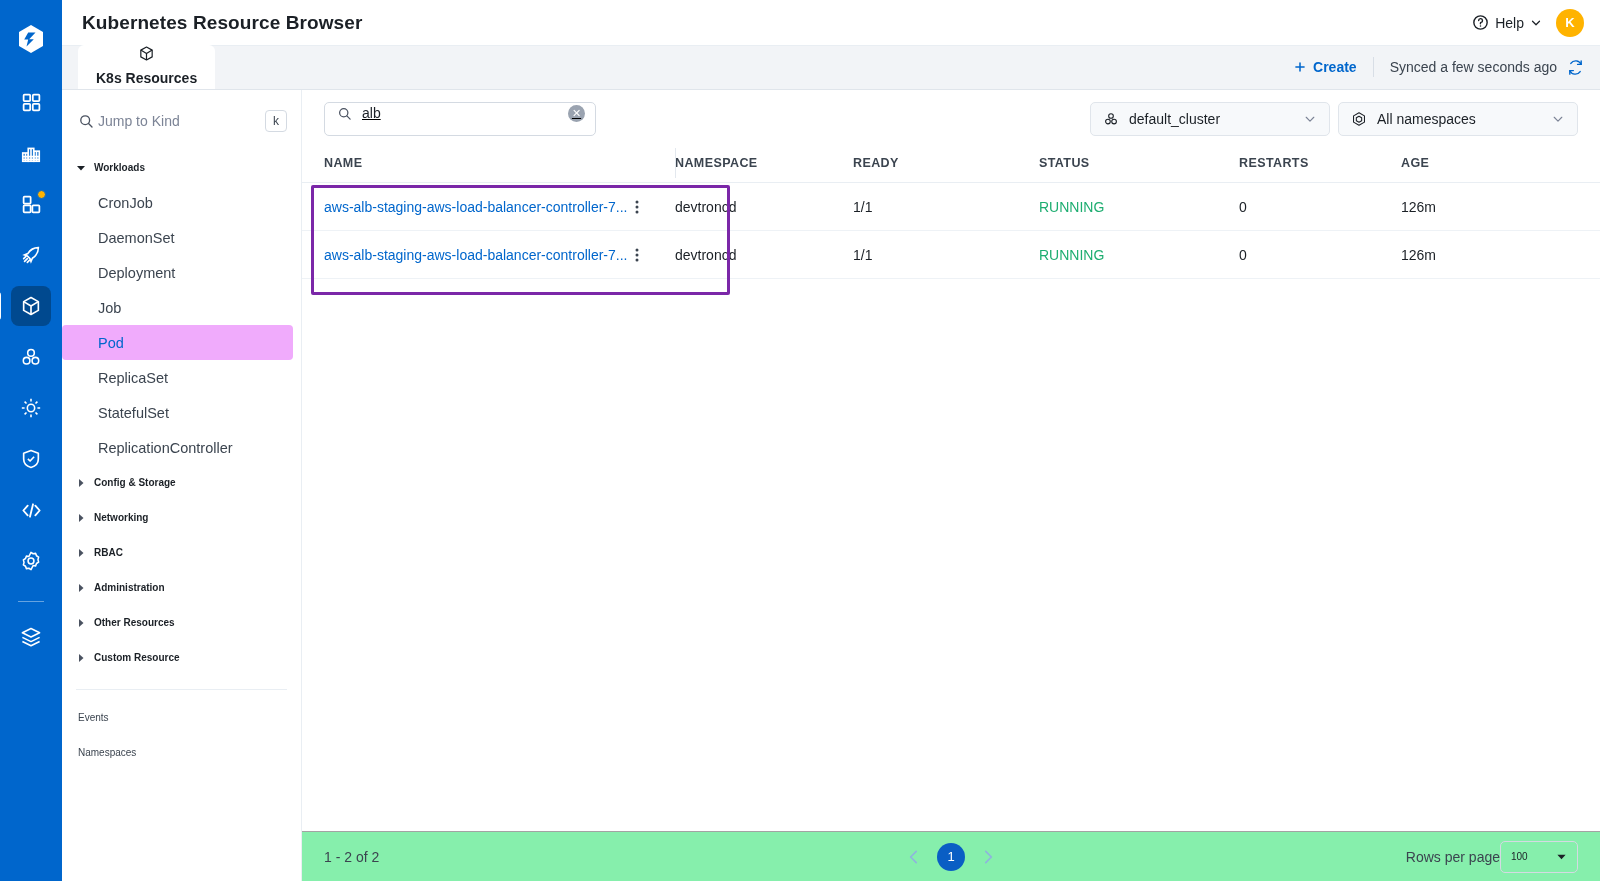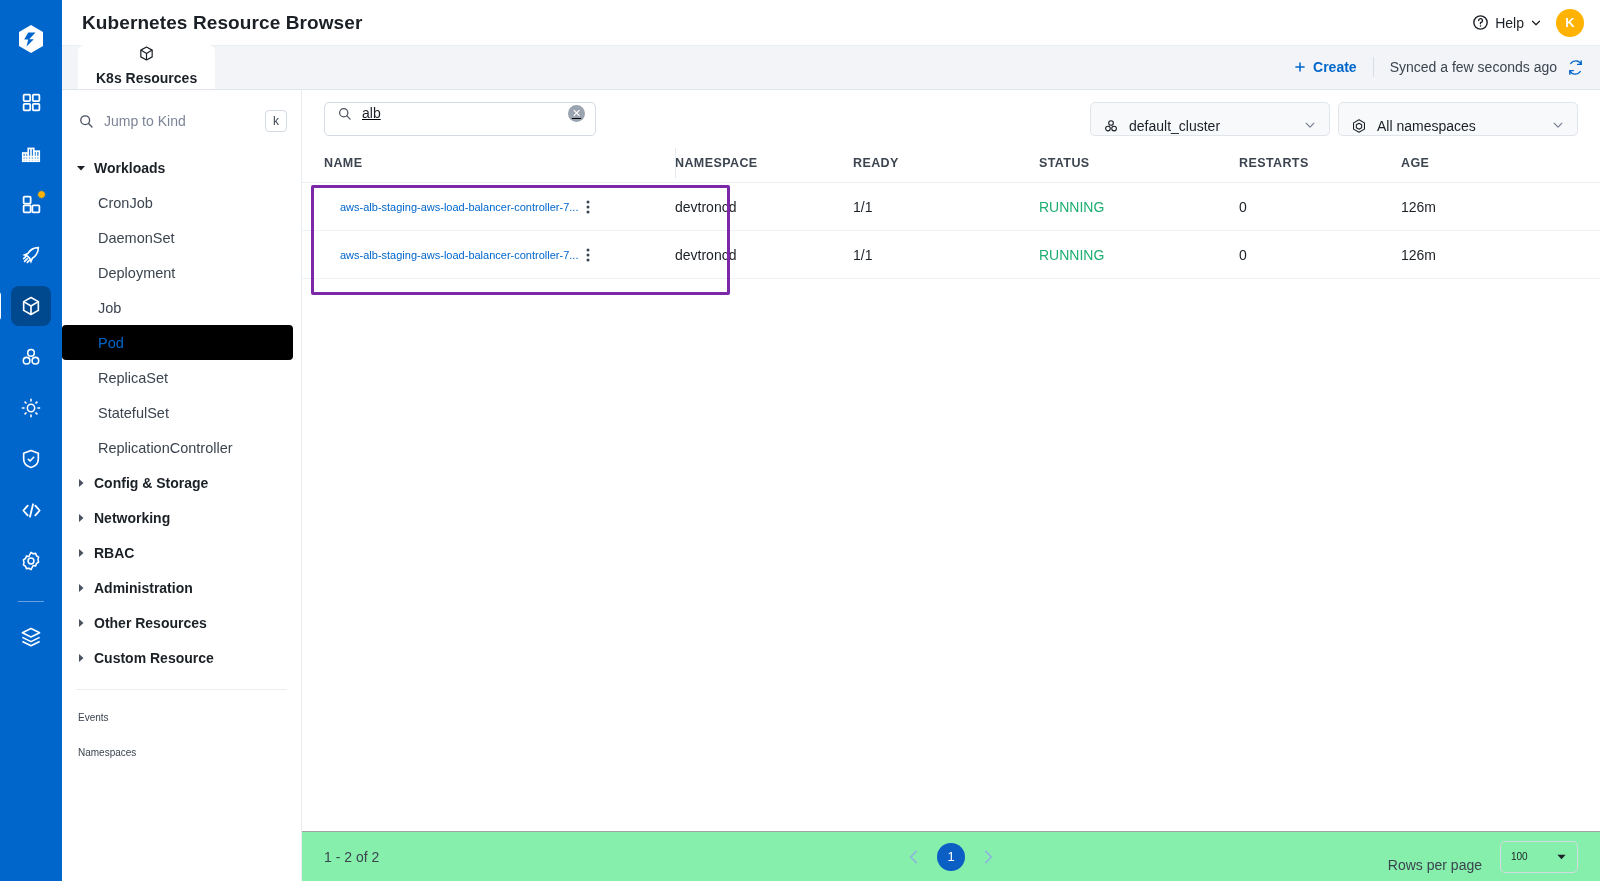--- a/index.html
+++ b/index.html
@@ -82,60 +82,60 @@
   
   .body { flex: 1; display: flex; min-height: 0; }
 
   
   .kindbar {
     width: 240px; flex: 0 0 240px; background: #fff;
     border-right: 1px solid #e9eef3; display: flex; flex-direction: column;
     padding-top: 8px; overflow: hidden;
   }
   .jump {
-    display: flex; align-items: center; gap: 10px;
+    display: flex; align-items: center; gap: 4px;
     padding: 10px 14px 10px 16px; height: 46px;
   }
   .jump-ph { font-size: 14px; color: #7c8496; flex: 1; }
   .kbd {
     width: 22px; height: 22px; border: 1px solid #d4dae2; border-radius: 4px;
     font-size: 12px; color: #3b444f; display: flex; align-items: center; justify-content: center;
   }
   .tree { padding-top: 6px; flex: 1; overflow: hidden; }
   .grp {
     display: flex; align-items: center; gap: 8px;
     height: 35px; padding-left: 14px;
-    font-size: 14px; font-weight: 700; color: #1b2026;
+    font-size: 10px; font-weight: 700; color: #1b2026;
   }
   .caret { width: 10px; display:flex; align-items:center; justify-content:center; }
   .leaf {
     height: 35px; display: flex; align-items: center;
     padding-left: 36px; font-size: 14.5px; color: #3b444f;
     margin-right: 8px; border-radius: 4px;
   }
-  .leaf.selected { background: #000000; color: #0066cc; }
+  .leaf.selected { background: #f0abfc; color: #0066cc; }
   .kdiv { height: 1px; background: #e9eef3; margin: 14px 14px 10px 14px; }
   .flat { height: 35px; display: flex; align-items: center; padding-left: 16px; font-size: 10px; color: #3b444f; }
 
   
   .content { flex: 1; display: flex; flex-direction: column; min-width: 0; background: #fff; }
   .filters { height: 58px; flex: 0 0 58px; display: flex; align-items: center; padding: 0 22px 0 22px; gap: 12px; }
   .search {
     width: 272px; height: 34px; border: 1px solid #d4dae2; border-radius: 5px;
     display: flex; align-items: center; gap: 10px; padding: 0 10px 12px 12px; background:#fff;text-decoration:underline;
   }
   .search-val { flex: 1; font-size: 14px; color: #1b2026; }
   .clear-x {
     width: 17px; height: 17px; border-radius: 50%; background: #9aa3b0;
     color: #fff; font-size: 11px; display: flex; align-items: center; justify-content: center;
   }
   .selects { margin-left: auto; display: flex; gap: 8px; }
   .sel {
     height: 34px; border: 1px solid #e0e5eb; border-radius: 5px; background: #f7f9fb;
-    display: flex; gap: 10px; padding: 15px 12px; font-size: 14px; color: #1b2026;
+    display: flex; align-items: center; gap: 10px; padding: 8px 12px; font-size: 14px; color: #1b2026;
   }
   .sel.cluster { width: 240px; }
   .sel.ns { width: 240px; }
   .sel .chev { margin-left: auto; }
 
   
   .tablewrap { flex: 1; position: relative; min-height: 0; }
   table { width: 100%; border-collapse: collapse; table-layout: fixed; }
   thead th {
     text-align: left; font-size: 12.5px; font-weight: 600; color: #3b444f;
@@ -143,22 +143,22 @@
     background: #fff;
   }
   thead th:first-child { padding-left: 22px; }
   tbody td {
     font-size: 14px; color: #1b2026; height: 48px;
     border-bottom: 1px solid #eef2f6; vertical-align: middle;
   }
   tbody td:first-child { padding-left: 22px; }
   .cell-name { display: flex; align-items: center; gap: 8px; }
   .podlink {
-    color: #0066cc; font-size: 11px; white-space: nowrap;
-    overflow: hidden; text-overflow: ellipsis; max-width: 318px; display: inline-block; margin-left: 16px;
+    color: #0066cc; font-size: 14px; white-space: nowrap;
+    overflow: hidden; text-overflow: ellipsis; max-width: 318px; display: inline-block;
   }
   .kebab { color: #3b444f; font-size: 15px; line-height: 1; letter-spacing: 0; }
   .status-running { color: #1dad70; font-size: 14px; }
   .colsep { position: absolute; top: 0; left: 373px; width: 1px; height: 30px; background: #e3e8ee; }
 
   
   .annot {
     position: absolute; border: 3px solid #7b27a8; border-radius: 2px;
     pointer-events: none;
   }
@@ -169,21 +169,21 @@
     display: flex; align-items: center; padding: 0 22px; background: #86efac;
   }
   .range { font-size: 14px; color: #3b444f; }
   .pager { margin-left: auto; margin-right: auto; display: flex; align-items: center; gap: 14px;
            position: absolute; left: 50%; transform: translateX(-50%); }
   .pg-arrow { color: #8fb4dd; font-size: 20px; line-height: 1; }
   .pg-num {
     width: 28px; height: 28px; border-radius: 50%; background: #0a5ec4; color: #fff;
     font-size: 13px; display: flex; align-items: center; justify-content: center;
   }
-  .rpp { margin-left: auto; display: flex; align-items: flex-end; gap: 18px; font-size: 14px; color: #3b444f; }
+  .rpp { margin-left: auto; display: flex; align-items: center; gap: 0; font-size: 14px; color: #3b444f; }
   .rpp-sel {
     width: 78px; height: 32px; border: 1px solid #d4dae2; border-radius: 5px;
     display: flex; align-items: center; padding: 0 10px; font-size: 10px; color: #1b2026;
   }
   .rpp-sel .chev { margin-left: auto; }
   .footer-inner { position: relative; display: flex; align-items: center; width: 100%; }
   svg { display: block; }
 </style>
 </head>
 <body>

